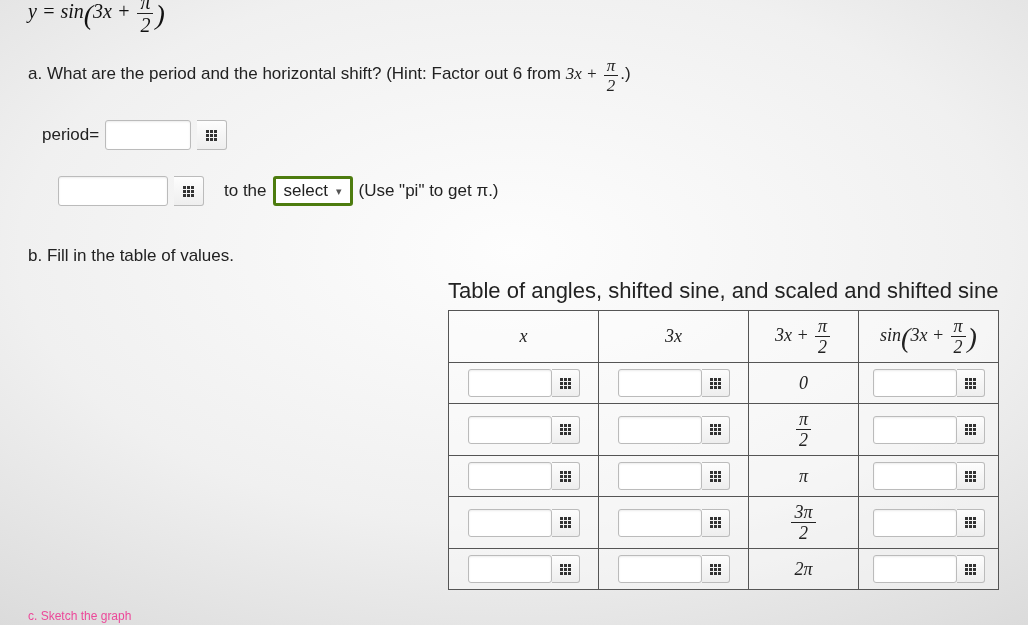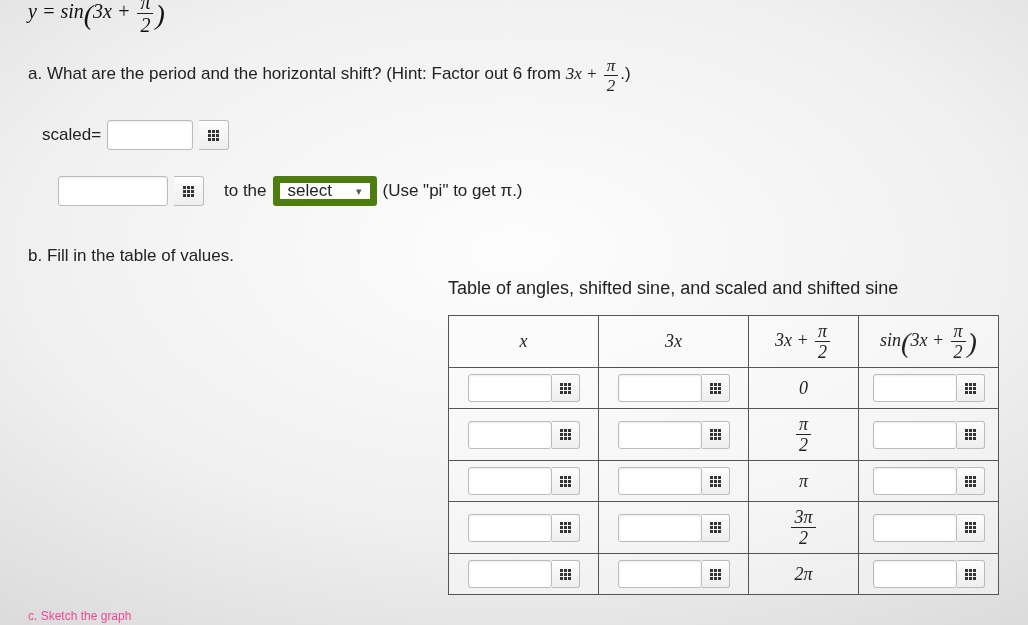--- a/index.html
+++ b/index.html
@@ -74,30 +74,30 @@
     grid-template-columns: repeat(3, 3px);
     grid-template-rows: repeat(3, 3px);
     gap: 1px;
   }
   .grid-icon span { background: #333; width:3px; height:3px; }
   .select-box {
     display: inline-flex;
     align-items: center;
     height: 30px;
     background: #fff;
-    border: 7px solid #4d7c0f;
+    border: 3px solid #4d7c0f;
     border-radius: 3px;
     padding: 0 8px;
-    gap: 24px;
+    gap: 8px;
     cursor: pointer;
   }
   .chev { font-size: 11px; color: #555; }
   .section-b { margin-top: 40px; font-size: 17px; }
   .table-wrap { margin-left: 420px; margin-top: 12px; }
-  .table-title { font-size: 18px; margin-bottom: 16px; }
+  .table-title { font-size: 22px; margin-bottom: 6px; }
   table.vals {
     border-collapse: collapse;
     background: rgba(255,255,255,0.4);
   }
   table.vals th, table.vals td {
     border: 1.5px solid #555;
     text-align: center;
     vertical-align: middle;
     font-family: 'Times New Roman', serif;
     font-size: 18px;
@@ -128,21 +128,21 @@
   <div class="partial-top">
     <span style="font-style:italic">y</span> = sin<span class="big-paren">(</span>3<span style="font-style:italic">x</span> + <span class="frac"><span class="num">π</span><span class="den">2</span></span><span class="big-paren">)</span>
   </div>
 
   <div class="qa">
     <span>a.</span>
     <span>What are the period and the horizontal shift? (Hint: Factor out 6 from </span><span class="math"><span>3x +</span> <span class="frac"><span class="num">π</span><span class="den">2</span></span></span><span>.)</span>
   </div>
 
   <div class="row indent">
-    <span>scaled=</span>
+    <span>period=</span>
     <span class="input-box"></span>
       <span class="keypad-btn">
         <span class="grid-icon">
           <span></span>
           <span></span>
           <span></span>
           <span></span>
           <span></span>
           <span></span>
           <span></span>

